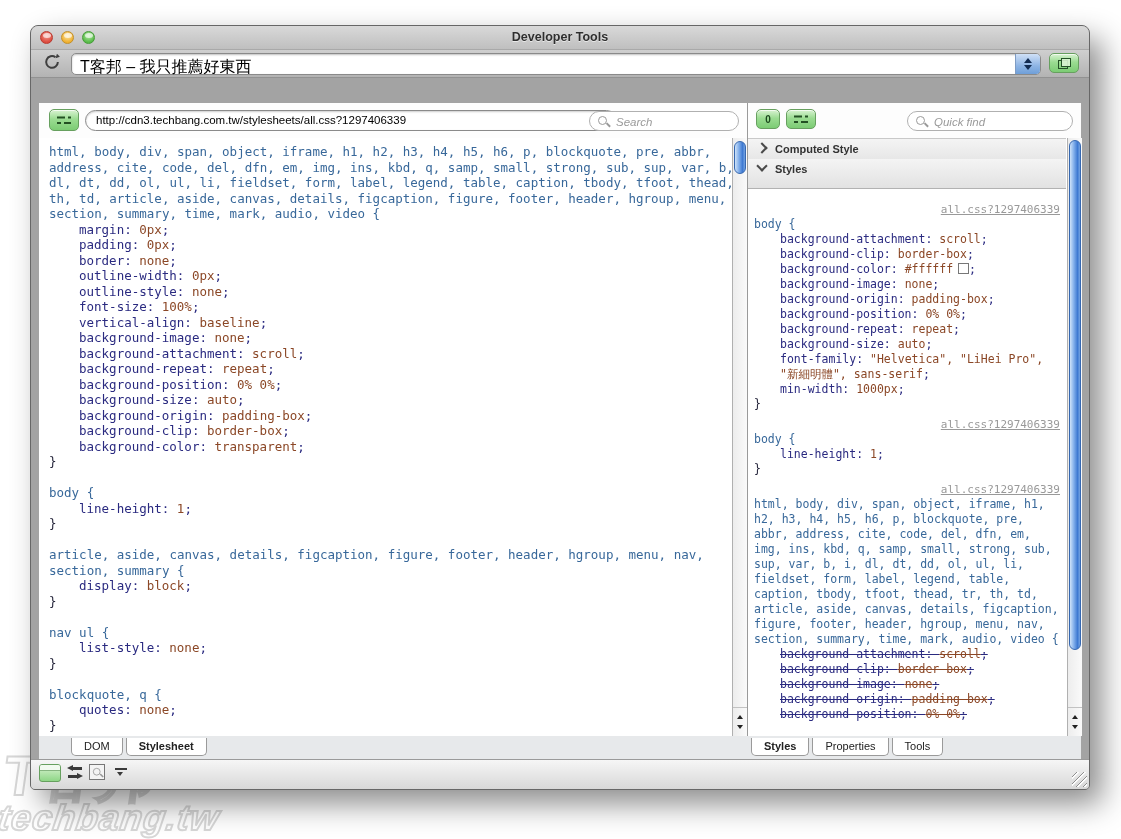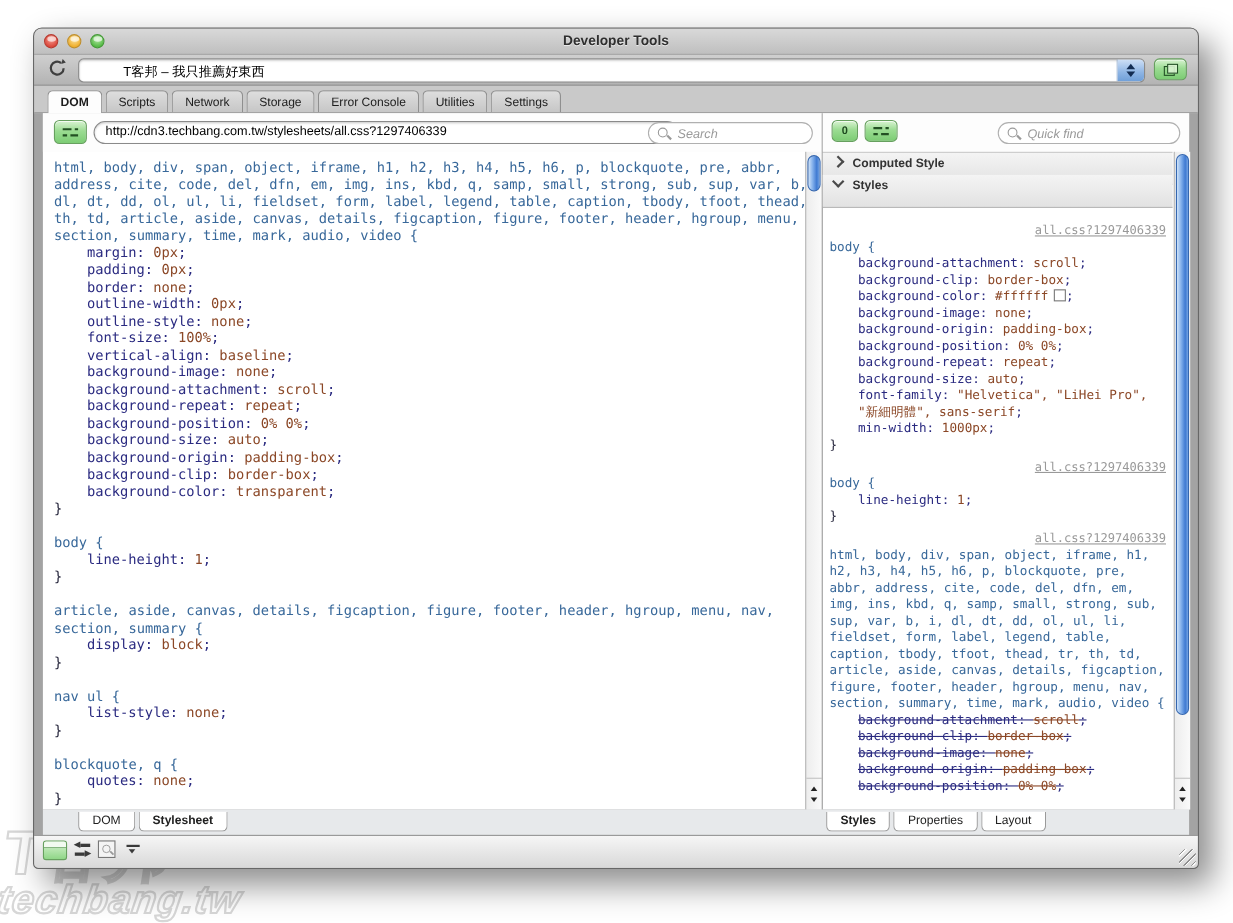--- a/index.html
+++ b/index.html
@@ -26,21 +26,21 @@
                 background:rgba(255,255,255,.65);}
   .light.red{background:radial-gradient(circle at 50% 35%,#f49a90,#dc4b3e 70%);border:1px solid #b73a30;box-sizing:border-box;}
   .light.yellow{background:radial-gradient(circle at 50% 35%,#fbe3a0,#f0b02f 70%);border:1px solid #c08f2b;box-sizing:border-box;}
   .light.green{background:radial-gradient(circle at 50% 35%,#b1e8a2,#58bb48 70%);border:1px solid #459a38;box-sizing:border-box;}
 
   .pagebar{position:absolute;left:0;top:24px;width:100%;height:27px;
            background:linear-gradient(#cfcfcf,#b3b3b3);border-bottom:1px solid #929292;}
   .reload-btn{position:absolute;left:12px;top:3px;width:20px;height:20px;}
   .page-pill{position:absolute;left:40px;top:3px;width:968px;height:20px;background:#fff;
              border:1px solid #8a8a8a;border-radius:5px;box-shadow:inset 0 1px 2px rgba(0,0,0,.25);}
-  .page-pill .ptext{position:absolute;left:8px;top:3px;font-size:12px;color:#000;margin-left:32px;}
+  .page-pill .ptext{position:absolute;left:8px;top:3px;font-size:16px;color:#000;}
   .pill-stepper{position:absolute;right:0;top:0;bottom:0;width:24px;border-left:1px solid #7e9cc4;
                 background:linear-gradient(#cfe0f6,#8db4e4 60%,#6f9fd8);border-radius:0 4px 4px 0;
                 display:flex;flex-direction:column;align-items:center;justify-content:center;gap:2px;}
   .detach-btn{position:absolute;left:1018px;top:3px;width:30px;height:20px;}
   .greenbtn{background:linear-gradient(#d9f3d2,#9bdc92 45%,#7ccc74);border:1px solid #67a05f;
             border-radius:5px;box-shadow:inset 0 1px 0 rgba(255,255,255,.7);
             display:flex;align-items:center;justify-content:center;box-sizing:border-box;}
   .detach-ic{position:relative;width:13px;height:11px;}
   .detach-ic::before,.detach-ic::after{content:'';position:absolute;width:8px;height:7px;border:1.4px solid #245226;background:transparent;}
   .detach-ic::before{left:0;bottom:0;}
@@ -185,21 +185,20 @@
       <span class="pill-stepper">
         <i class="tri-up"></i>
         <i class="tri-down"></i>
       </span>
     </div>
     <div class="detach-btn greenbtn">
       <span class="detach-ic"></span>
     </div>
   </div>
 
-  <div class="tabstrip"><div class="tab active">DOM</div><div class="tab">Scripts</div><div class="tab">Network</div><div class="tab">Storage</div><div class="tab">Error Console</div><div class="tab">Utilities</div><div class="tab">Settings</div></div>
 
   <div class="content">
 
     <div class="pane-left">
       <div class="pane-toolbar">
         <div class="lp-listbtn greenbtn">
           <svg width="16" height="11">
             <g stroke="#235023" stroke-width="2">
               <line x1="1" y1="2.5" x2="9" y2="2.5"></line>
                 <line x1="12" y1="2.5" x2="15" y2="2.5"></line>
@@ -296,21 +295,21 @@
         <div class="scroll-arrows">
           <i class="tri-up dark sm"></i>
           <i class="tri-down dark sm"></i>
         </div>
       </div>
     </div>
   </div>
 
   <div class="bottomstrip">
     <div class="btabs-left" id="btabs-left"><span class="btab">DOM</span><span class="btab active">Stylesheet</span></div>
-    <div class="btabs-right" id="btabs-right"><span class="btab active">Styles</span><span class="btab">Properties</span><span class="btab">Layout</span></div>
+    <div class="btabs-right" id="btabs-right"><span class="btab active">Styles</span><span class="btab">Properties</span><span class="btab">Tools</span></div>
   </div>
 
   <div class="statusbar">
     <div class="sb-greenbtn"></div>
     <div class="sb-swap">
         <i class="a1"></i>
         <i class="a2"></i>
       </div>
     <div class="sb-magbox">
         <span class="mag"></span>

